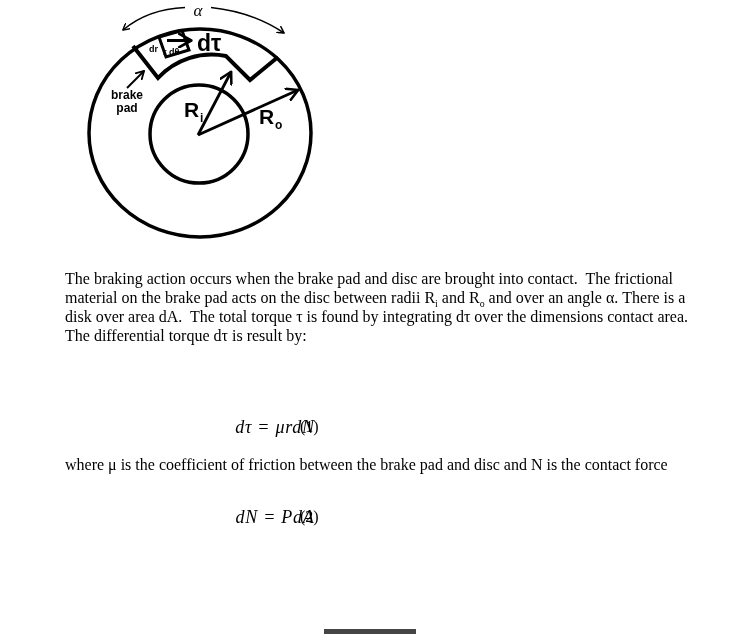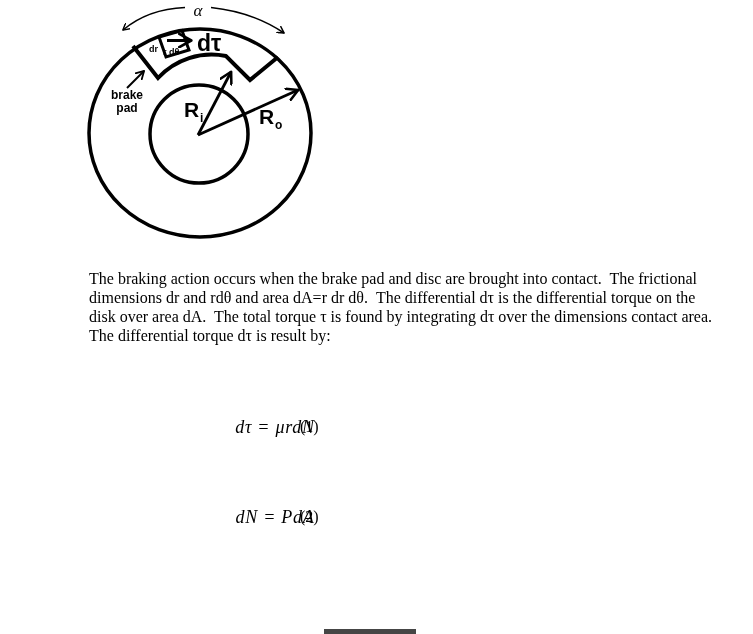--- a/index.html
+++ b/index.html
@@ -14,21 +14,21 @@
   .diagram{position:absolute;left:0;top:0;}
   .diagram text{fill:#000;}
   .dlabel{font-family:"Liberation Sans", sans-serif;font-weight:bold;}
   .alpha-label{font-family:"Liberation Serif", serif;font-style:italic;font-size:17px;}
   .dtau-label{font-size:23px;}
   .tiny-label{font-size:9px;}
   .pad-label{font-size:12px;}
   .radius-label{font-size:21px;}
   .radius-sub{font-size:12px;}
   .para{position:absolute;left:65px;font-size:16px;}
-  .tline{white-space:pre;height:19px;line-height:19px;margin-left:24px;}
+  .tline{white-space:pre;height:19px;line-height:19px;}
   .tline sub{font-size:0.62em;line-height:0;}
   .eq{position:absolute;left:65px;width:420px;height:22px;line-height:20px;text-align:center;}
   .eq-expr{font-style:italic;font-size:18px;letter-spacing:0.04em;}
   .eq-num{position:absolute;left:235px;top:0;font-style:normal;font-size:16px;}
   .partial-bar{position:absolute;left:324px;top:629px;width:92px;height:6px;}
 </style>
 </head>
 <body>
 
 <div class="page">
@@ -61,31 +61,32 @@
     <text class="dlabel pad-label" x="127" y="99" text-anchor="middle">brake</text>
     <text class="dlabel pad-label" x="127" y="112" text-anchor="middle">pad</text>
     <text class="dlabel radius-label" x="184" y="117">R</text>
     <text class="dlabel radius-sub" x="200" y="122">i</text>
     <text class="dlabel radius-label" x="259" y="124">R</text>
     <text class="dlabel radius-sub" x="275" y="129">o</text>
   </svg>
 
   <div class="para" style="top:269px">
     <div class="tline">The braking action occurs when the brake pad and disc are brought into contact.  The frictional</div>
-    <div class="tline">dimensions dr and rdθ and area dA=r dr dθ.  The differential dτ is the differential torque on the</div>
+    <div class="tline">material on the brake pad acts on the disc between radii R<sub>i</sub> and R<sub>o</sub> and over an angle α. There is a</div>
     <div class="tline">disk over area dA.  The total torque τ is found by integrating dτ over the dimensions contact area.</div>
     <div class="tline">The differential torque dτ is result by:</div>
   </div>
 
   <div class="eq" style="top:417px">
     <span class="eq-expr">dτ = μrdN</span>
     <span class="eq-num">(1)</span>
   </div>
 
   <div class="para" style="top:455px">
+    <div class="tline">where μ is the coefficient of friction between the brake pad and disc and N is the contact force</div>
   </div>
 
   <div class="eq" style="top:507px">
     <span class="eq-expr">dN = PdA</span>
     <span class="eq-num">(2)</span>
   </div>
 
   <div class="partial-bar" style="background: rgb(69, 69, 69);"></div>
 
 </div>

